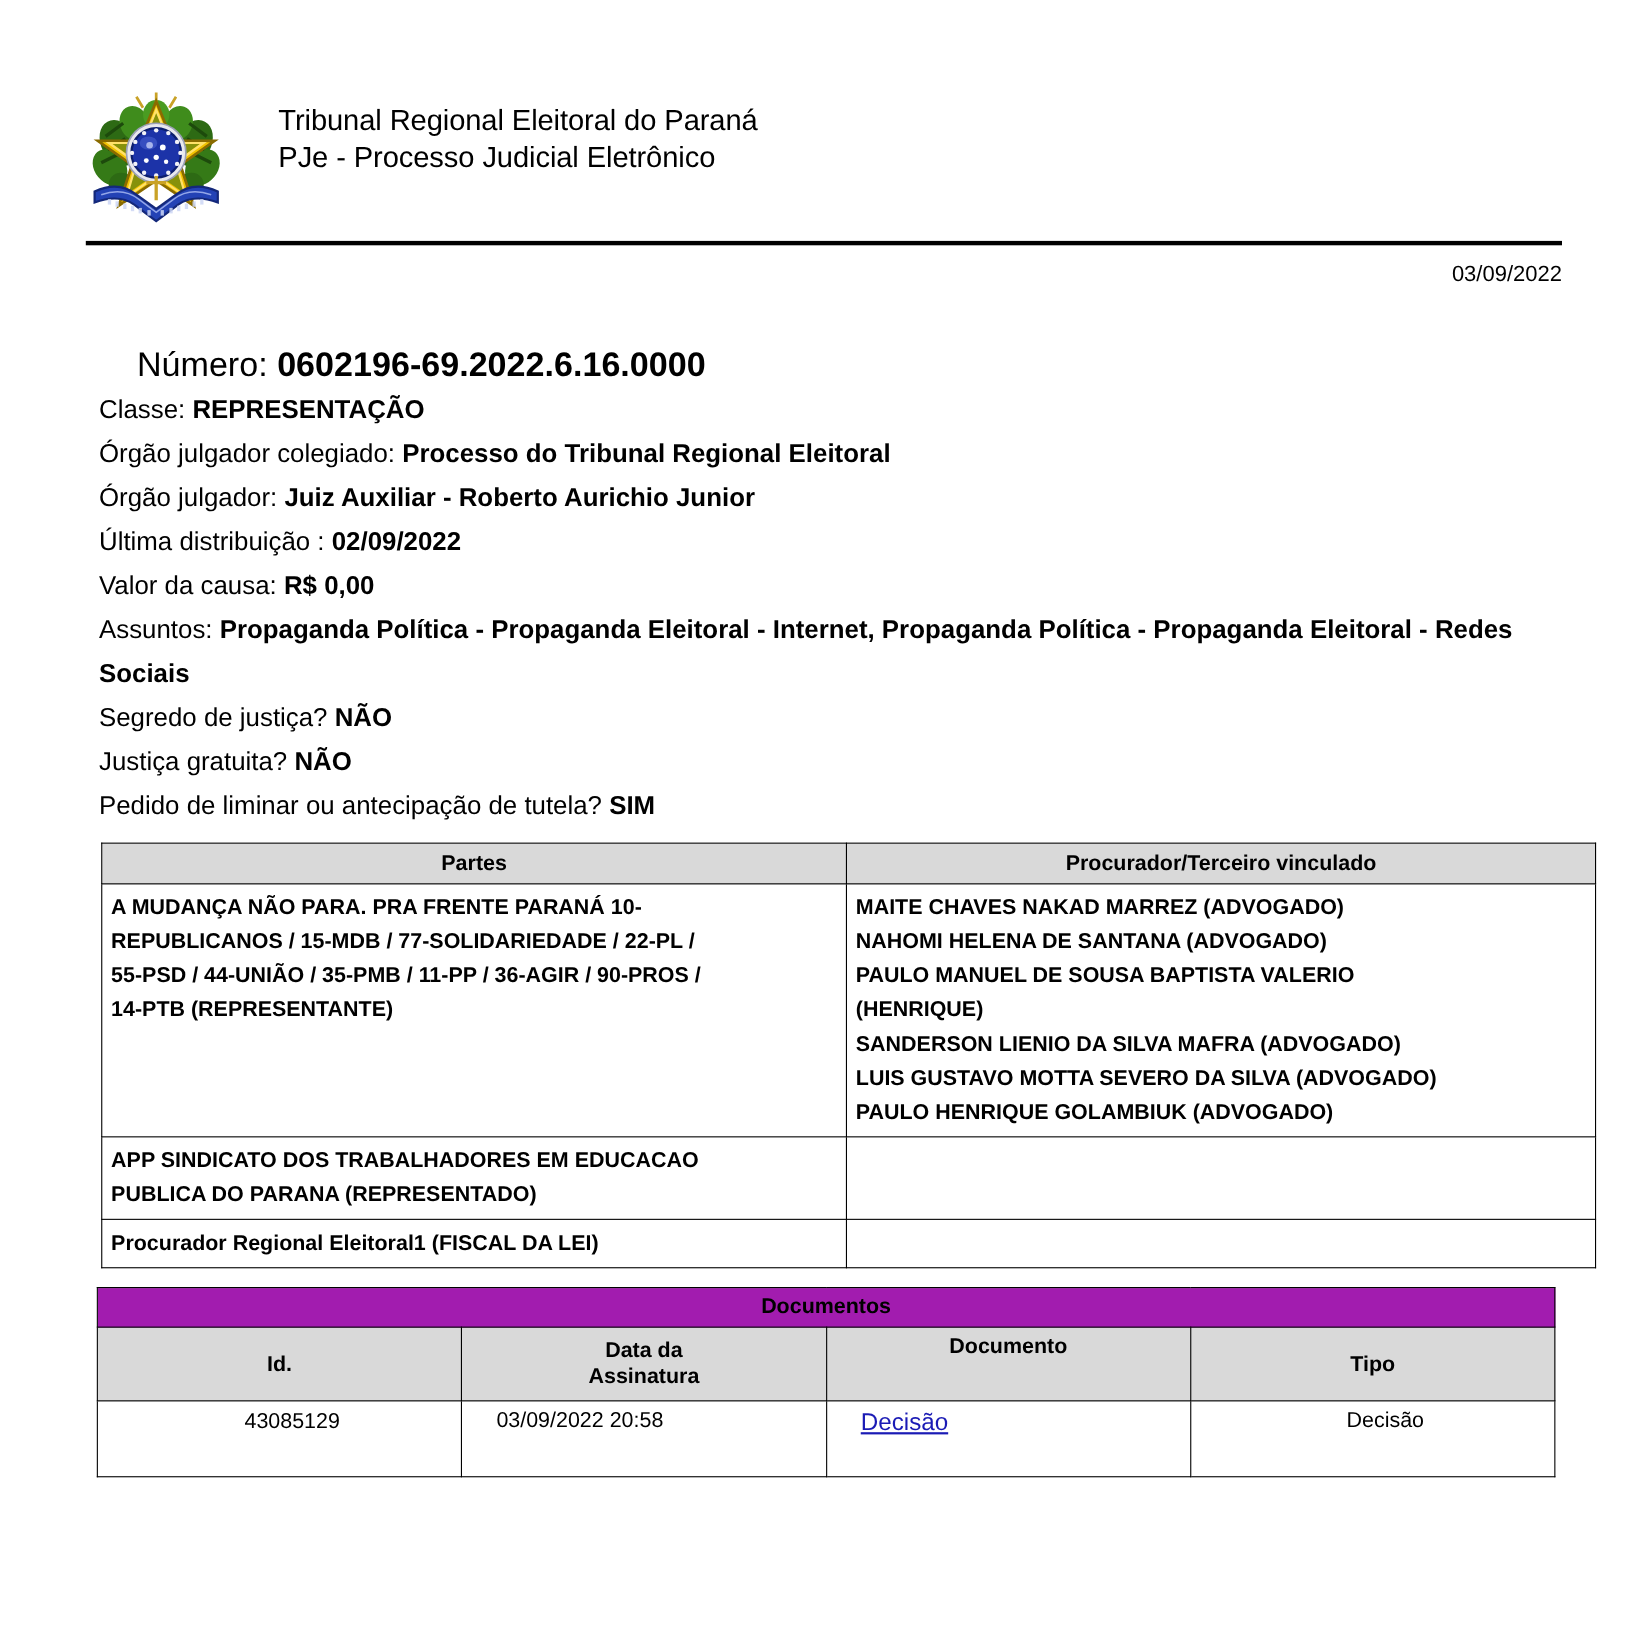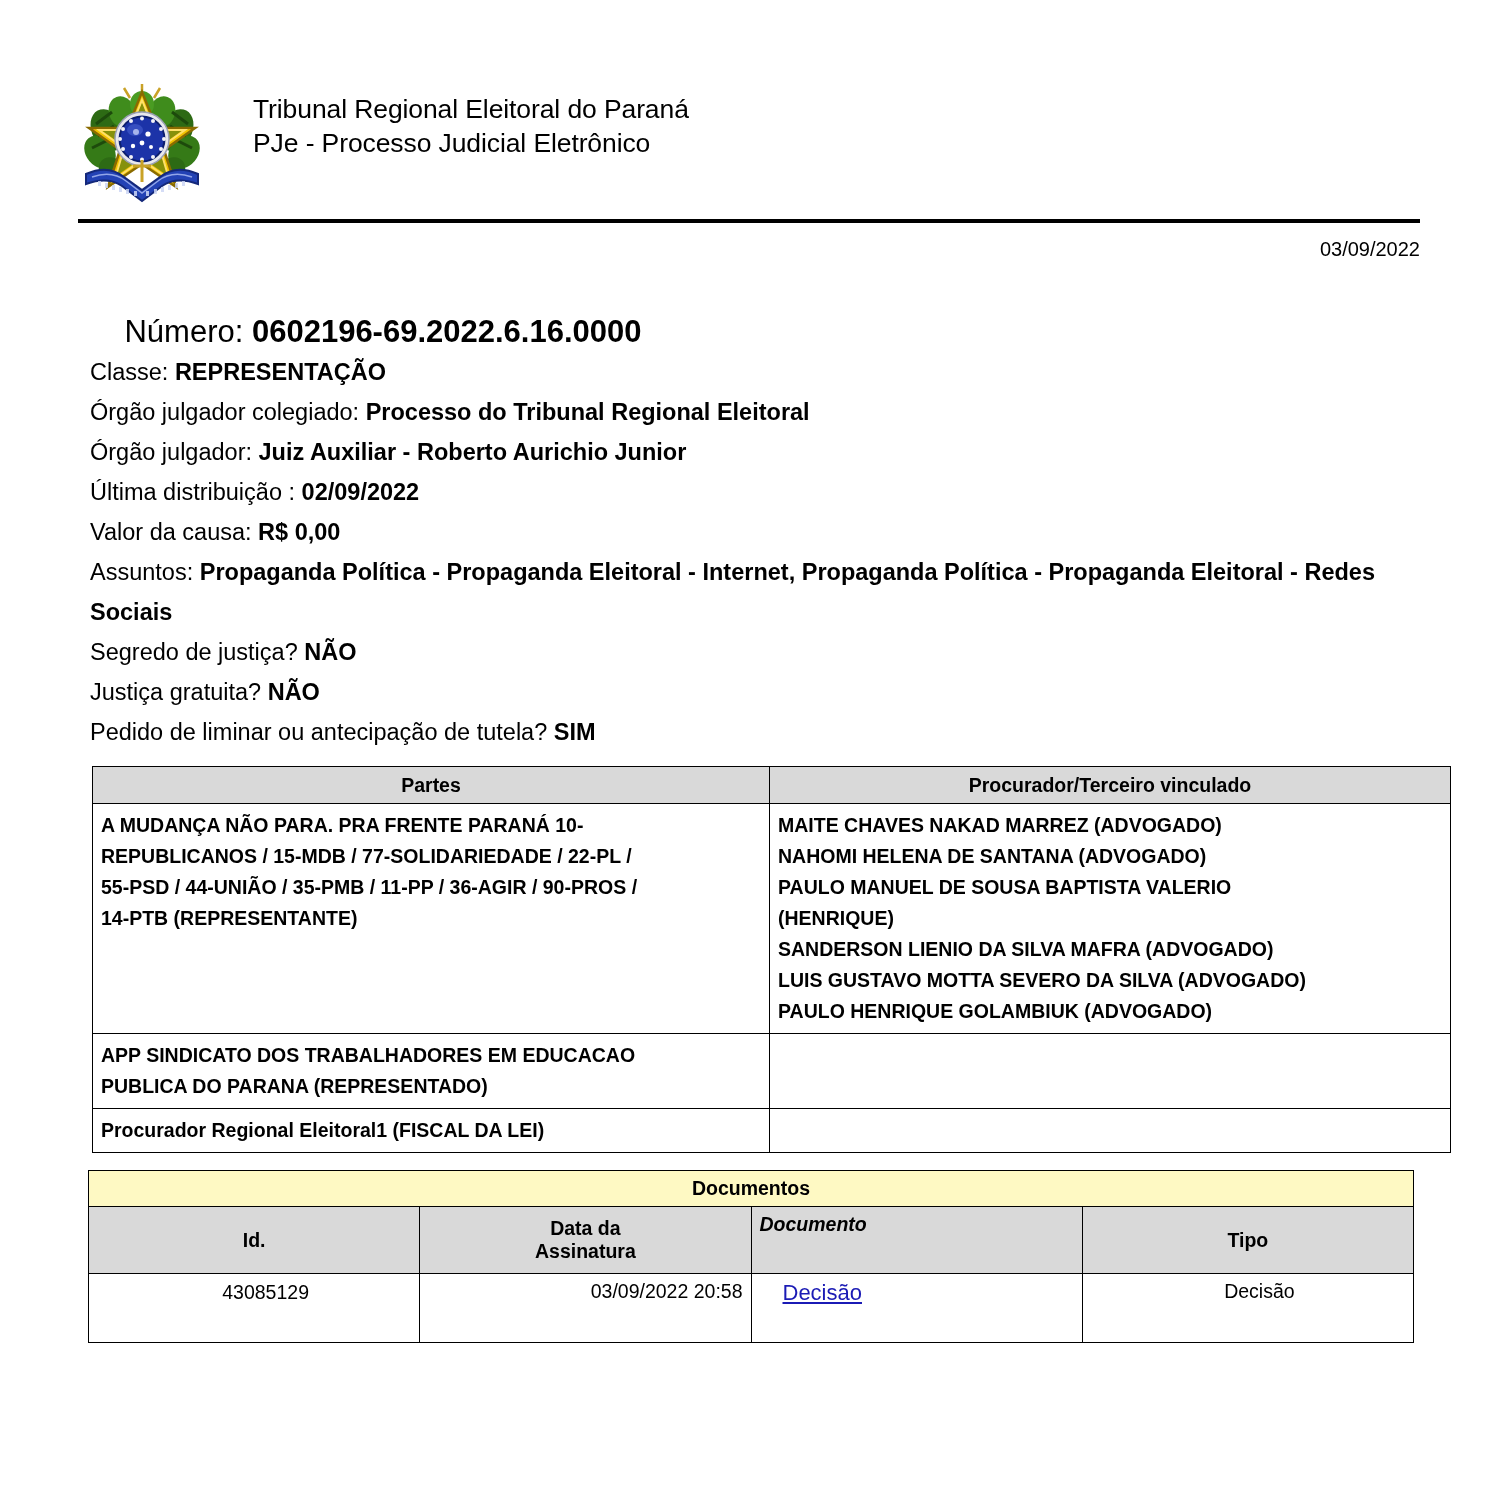--- a/index.html
+++ b/index.html
@@ -131,39 +131,39 @@
   .proc-cell  { width: 664px; }
   .cell-line { display: block; white-space: nowrap; }
 
   
   #documentos-table {
     left: 88px;
     top: 1170px;
     width: 1326px;
   }
   #documentos-table .band {
-    background: #fef9c3;
+    background: #a21caf;
     font-weight: 700;
     text-align: center;
     font-size: 19.5px;
     padding: 6px 2px;
   }
   #documentos-table th.col-id      { width: 76px; }
   #documentos-table th.col-data    { width: 186px; text-align: center; }
-  #documentos-table th.col-doc     { width: 618px; text-align: left; vertical-align: top; font-style: italic; }
+  #documentos-table th.col-doc     { width: 618px; text-align: center; vertical-align: top; }
   #documentos-table th.col-tipo    { width: 442px; }
   #documentos-table thead tr.cols th { height: 54px; }
   #documentos-table tbody td {
     font-weight: 400;
     font-size: 19.5px;
     height: 56px;
     padding-left: 31px;
   }
   .td-id   { text-align: center; word-break: break-all; line-height: 25px; }
-  .td-data { text-align: right; white-space: nowrap; }
+  .td-data { text-align: left; white-space: nowrap; }
   .td-doc  { text-align: left; }
   .td-tipo { text-align: center; }
 
   a.doc-link {
     color: #1b1bb5;
     text-decoration: underline;
     font-size: 22px;
   }
 </style>
 </head>

